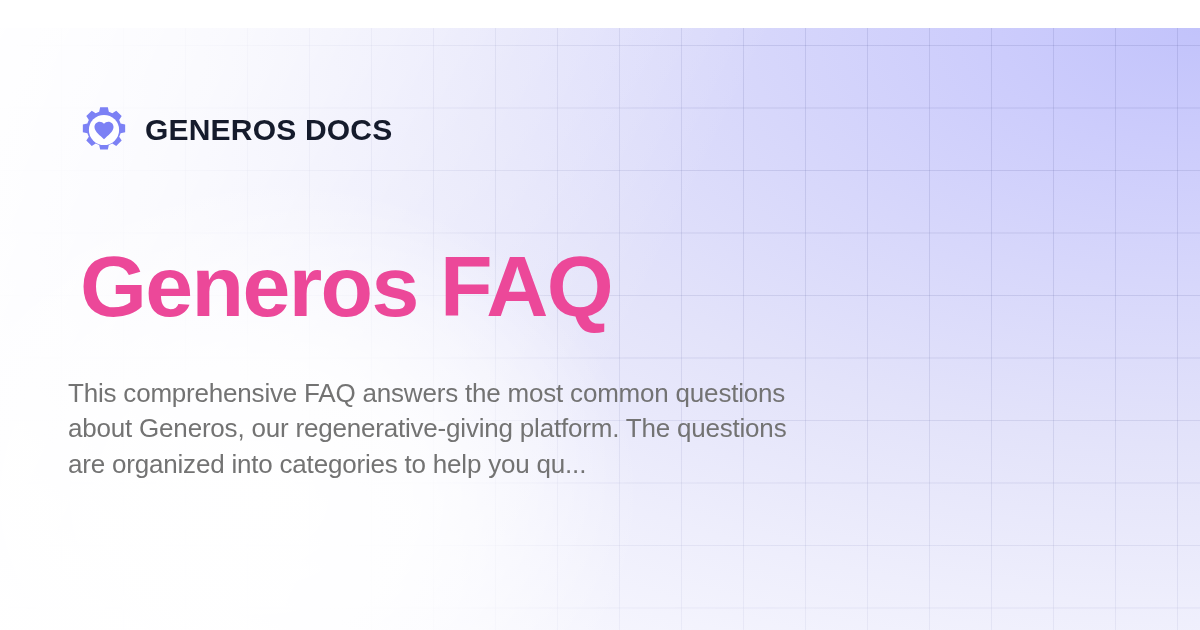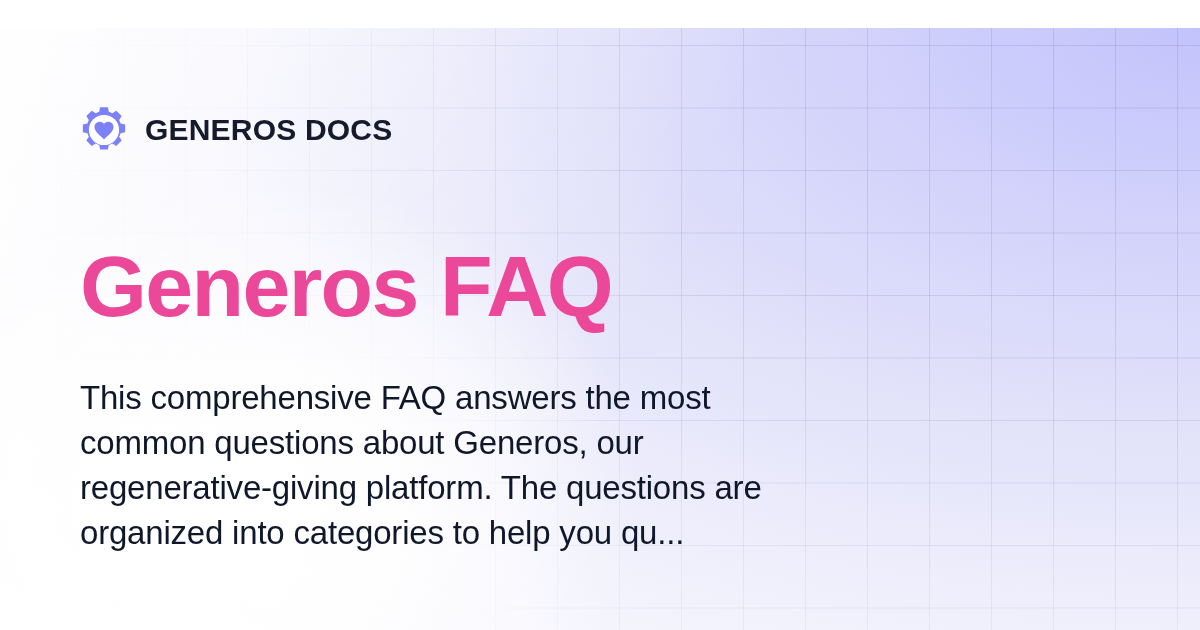--- a/index.html
+++ b/index.html
@@ -140,29 +140,29 @@
     font-size: 86px;
     font-weight: 700;
     letter-spacing: -1.6px;
     line-height: 1;
     color: #ec4899;
     white-space: nowrap;
   }
 
   .description {
     position: absolute;
-    left: 80px;
+    left: 68px;
     top: 348px;
     width: 760px;
     margin: 0;
-    font-size: 33px;
+    font-size: 26px;
     font-weight: 400;
     line-height: 1.36;
     letter-spacing: -0.2px;
-    color: #0f172a;
+    color: #737373;
   }
 </style>
 </head>
 <body>
 
 <div id="og-card">
 
   <div class="bg-base"></div>
   <div class="bg-gradient"></div>
   <div class="bg-grid"></div>

